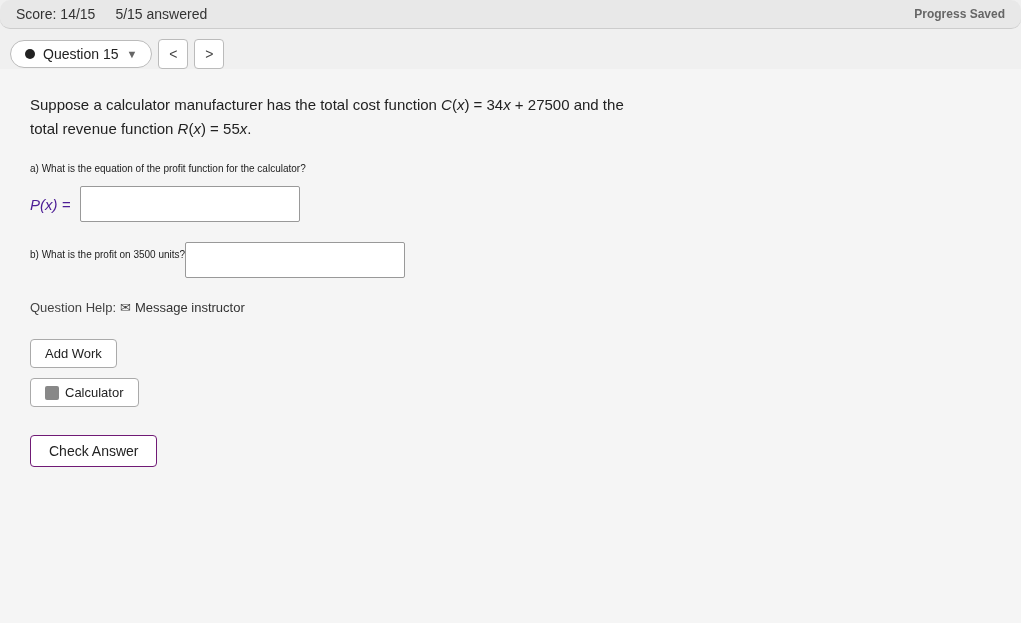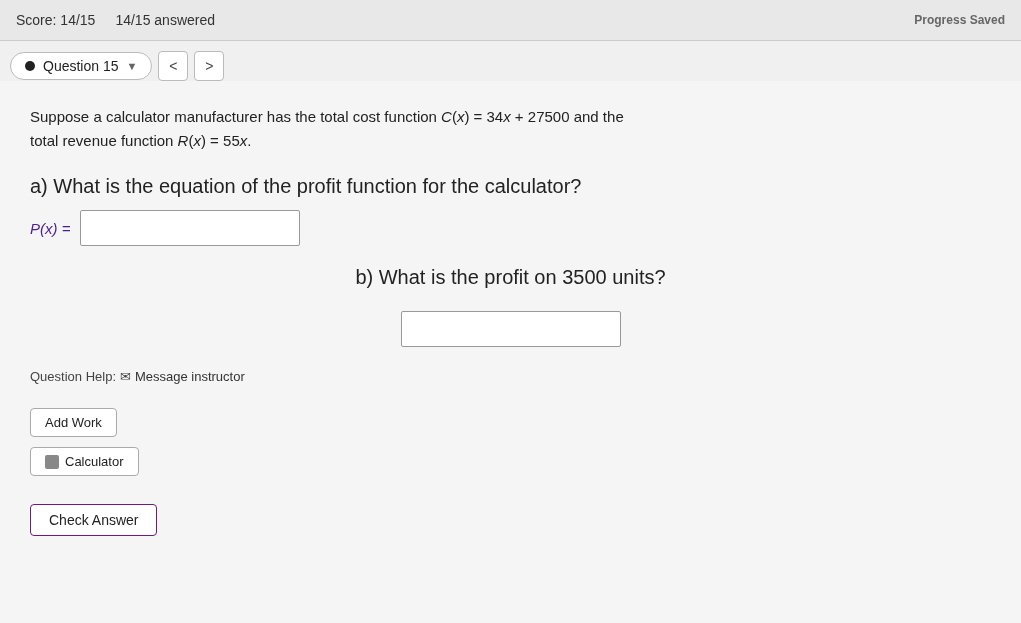--- a/index.html
+++ b/index.html
@@ -9,24 +9,25 @@
       font-family: Arial, sans-serif;
       font-size: 15px;
       color: #222;
       min-height: 623px;
       width: 1021px;
     }
 
     .top-bar {
       background: #e8e8e8;
       border-bottom: 1px solid #ccc;
-      padding: 12px 16px;
+      padding: 6px 16px;
       display: flex;
       align-items: center;
       justify-content: space-between;
+      border-radius: 10px;
     }
 
     .score-info {
       display: flex;
       align-items: center;
       gap: 20px;
       font-size: 14px;
       color: #333;
     }
 
@@ -81,21 +82,21 @@
 
     .question-text {
       font-size: 15px;
       line-height: 1.6;
       color: #222;
       margin-bottom: 22px;
       max-width: 760px;
     }
 
     .part-label {
-      font-size: 20px;
+      font-size: 10px;
       color: #222;
       margin-bottom: 12px;
     }
 
     .answer-row {
       display: flex;
       align-items: center;
       gap: 10px;
       margin-bottom: 20px;
     }
@@ -113,23 +114,21 @@
       padding: 6px 10px;
       font-size: 14px;
       width: 220px;
       height: 36px;
       outline: none;
     }
 
     .part-b-row {
       display: flex;
       align-items: center;
-      gap: 10px;
       margin-bottom: 22px;
-      flex-direction: column;
     }
 
     .question-help {
       font-size: 13px;
       color: #444;
       display: flex;
       align-items: center;
       gap: 4px;
       margin-bottom: 24px;
     }
@@ -205,21 +204,21 @@
       display: inline-block;
       font-size: 13px;
     }
   </style>
 </head>
 <body>
 
 <div class="top-bar">
   <div class="score-info">
     <span>Score: 14/15</span>
-    <span>14/15 answered</span>
+    <span>5/15 answered</span>
   </div>
   <div class="top-right-area">
     <span class="progress-saved">Progress Saved</span>
   </div>
 </div>
 
 <div class="question-nav">
   <div class="question-pill">
     <span class="question-dot"></span>
     <span>Question 15</span>

